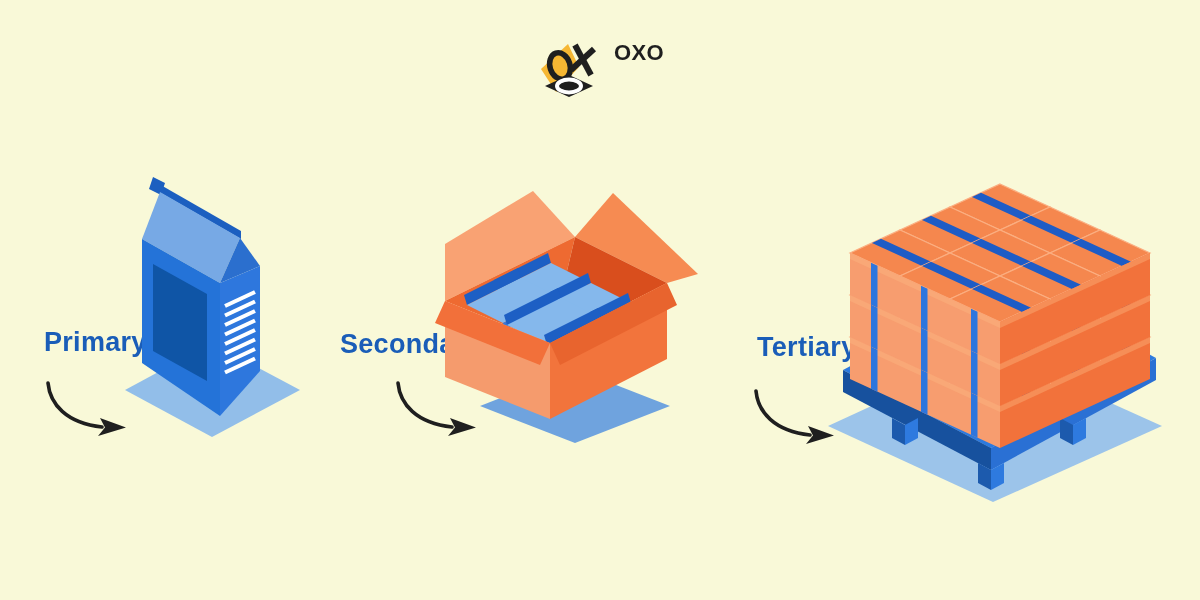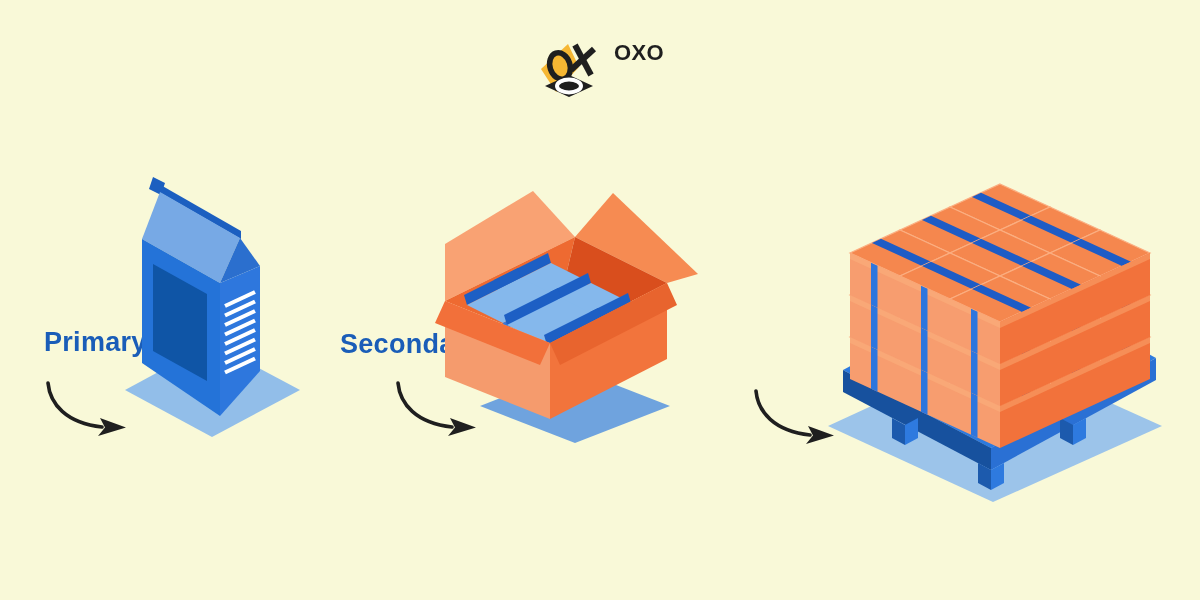--- a/index.html
+++ b/index.html
@@ -35,20 +35,21 @@
       <polygon points="33,41 57,52 33,63 9,52" fill="var(--ink)"></polygon>
       <ellipse cx="33" cy="52" rx="12" ry="6.5" fill="none" stroke="var(--white)" stroke-width="4"></ellipse>
     </svg>
     <div class="logo-text">
       <div>OXO</div>
     </div>
   </header>
 
   <div class="label" id="label-primary">Primary</div>
   <div class="label" id="label-secondary">Secondary</div>
+  <div class="label" id="label-tertiary">Tertiary</div>
 
   <svg class="arrow" id="arrow-primary" width="100" height="58" viewBox="0 0 100 58">
     <path d="M10,5 C12,26 28,45 64,49" fill="none" stroke="var(--ink)" stroke-width="3.6" stroke-linecap="round"></path>
     <path d="M62,40 L88,49.5 L60,58 L67,49.5 Z" fill="var(--ink)"></path>
   </svg>
   <svg class="arrow" id="arrow-secondary" width="100" height="58" viewBox="0 0 100 58">
     <path d="M10,5 C12,26 28,45 64,49" fill="none" stroke="var(--ink)" stroke-width="3.6" stroke-linecap="round"></path>
     <path d="M62,40 L88,49.5 L60,58 L67,49.5 Z" fill="var(--ink)"></path>
   </svg>
   <svg class="arrow" id="arrow-tertiary" width="100" height="58" viewBox="0 0 100 58">

